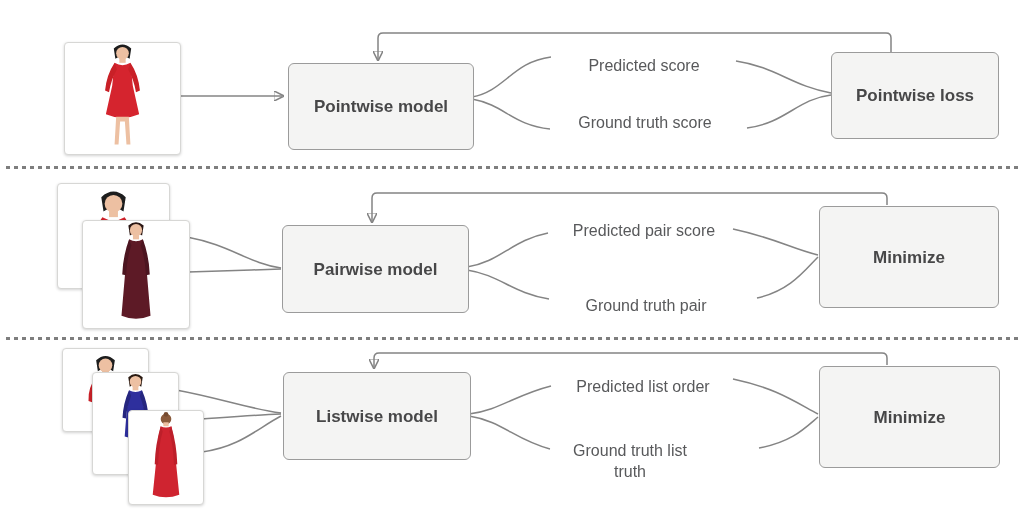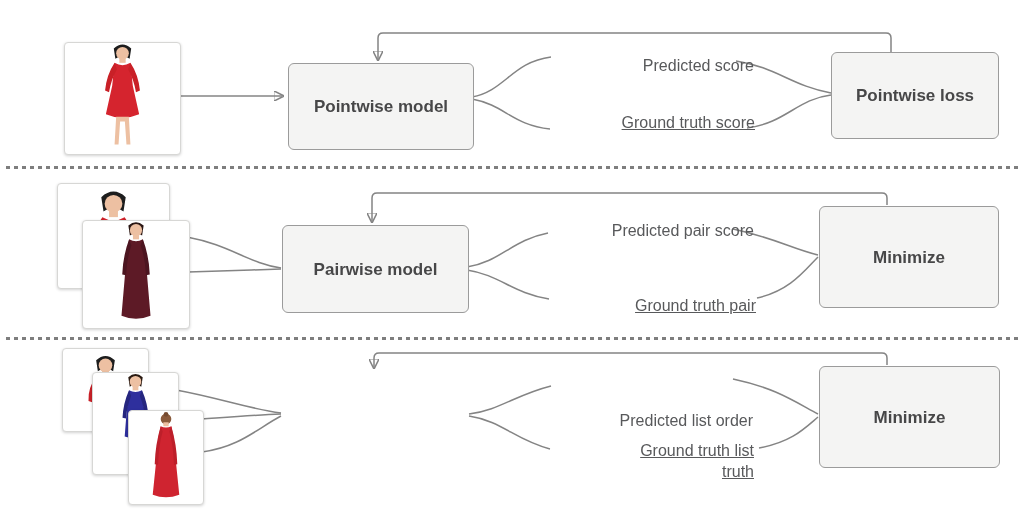--- a/index.html
+++ b/index.html
@@ -19,24 +19,24 @@
   }
   .card svg{display:block;width:100%;height:100%;}
   .node{
     position:absolute;z-index:2;background:#f4f4f3;border:1.4px solid #9b9b9b;border-radius:6px;
     display:flex;flex-direction:column;align-items:center;justify-content:center;
     color:#474748;font-weight:bold;font-size:17px;line-height:21px;text-align:center;
   }
   .node span{display:block;}
   .node span:empty{display:none;}
   .lbl{
-    position:absolute;z-index:2;width:220px;text-align:right;color:#58595b;
+    position:absolute;z-index:2;width:220px;text-align:center;color:#58595b;
     font-size:16px;line-height:21px;
   }
-  .lbl span{display:block;text-decoration:underline;}
+  .lbl span{display:block;}
   .lbl span:empty{display:none;}
 </style>
 </head>
 <body>
 
 <div class="canvas">
 
   <svg class="wires" viewBox="0 0 1024 530" xmlns="http://www.w3.org/2000/svg">
     <defs>
       <marker id="arr" viewBox="0 0 10 10" refX="8" refY="5" markerWidth="7" markerHeight="7" orient="auto">
@@ -169,24 +169,27 @@
     <svg viewBox="0 0 100 140">
       <circle cx="50" cy="12" r="8" fill="#8a5a3b"></circle>
       <circle cx="50" cy="5" r="3.5" fill="#744a2f"></circle>
       <rect x="46" y="17" width="8" height="6" fill="#edc0a2"></rect>
       <path d="M42,23 Q50,27 58,23 L61,38 L70,126 Q50,134 30,126 L39,38 Z" fill="#cf2430"></path>
       <path d="M42,23 Q34,50 33,80 L38,81 Q39,52 45,31 Z" fill="#bd1f2a"></path>
       <path d="M58,23 Q66,50 67,80 L62,81 Q61,52 55,31 Z" fill="#bd1f2a"></path>
     </svg>
   </div>
 
+  <div class="node" style="left:283px;top:372px;width:186px;height:86px">
+    <span>Listwise model</span>
+  </div>
 
-  <div class="lbl" style="left:533px;top:410px">Predicted list order</div>
+  <div class="lbl" style="left:533px;top:376px">Predicted list order</div>
 
-  <div class="lbl" style="left:534px;top:440px">
+  <div class="lbl" style="left:520px;top:440px">
     <span>Ground truth list</span>
     <span>truth</span>
   </div>
 
   <div class="node" style="left:819px;top:366px;width:179px;height:100px">
     <span>Minimize</span>
   </div>
 
 </div>
 

